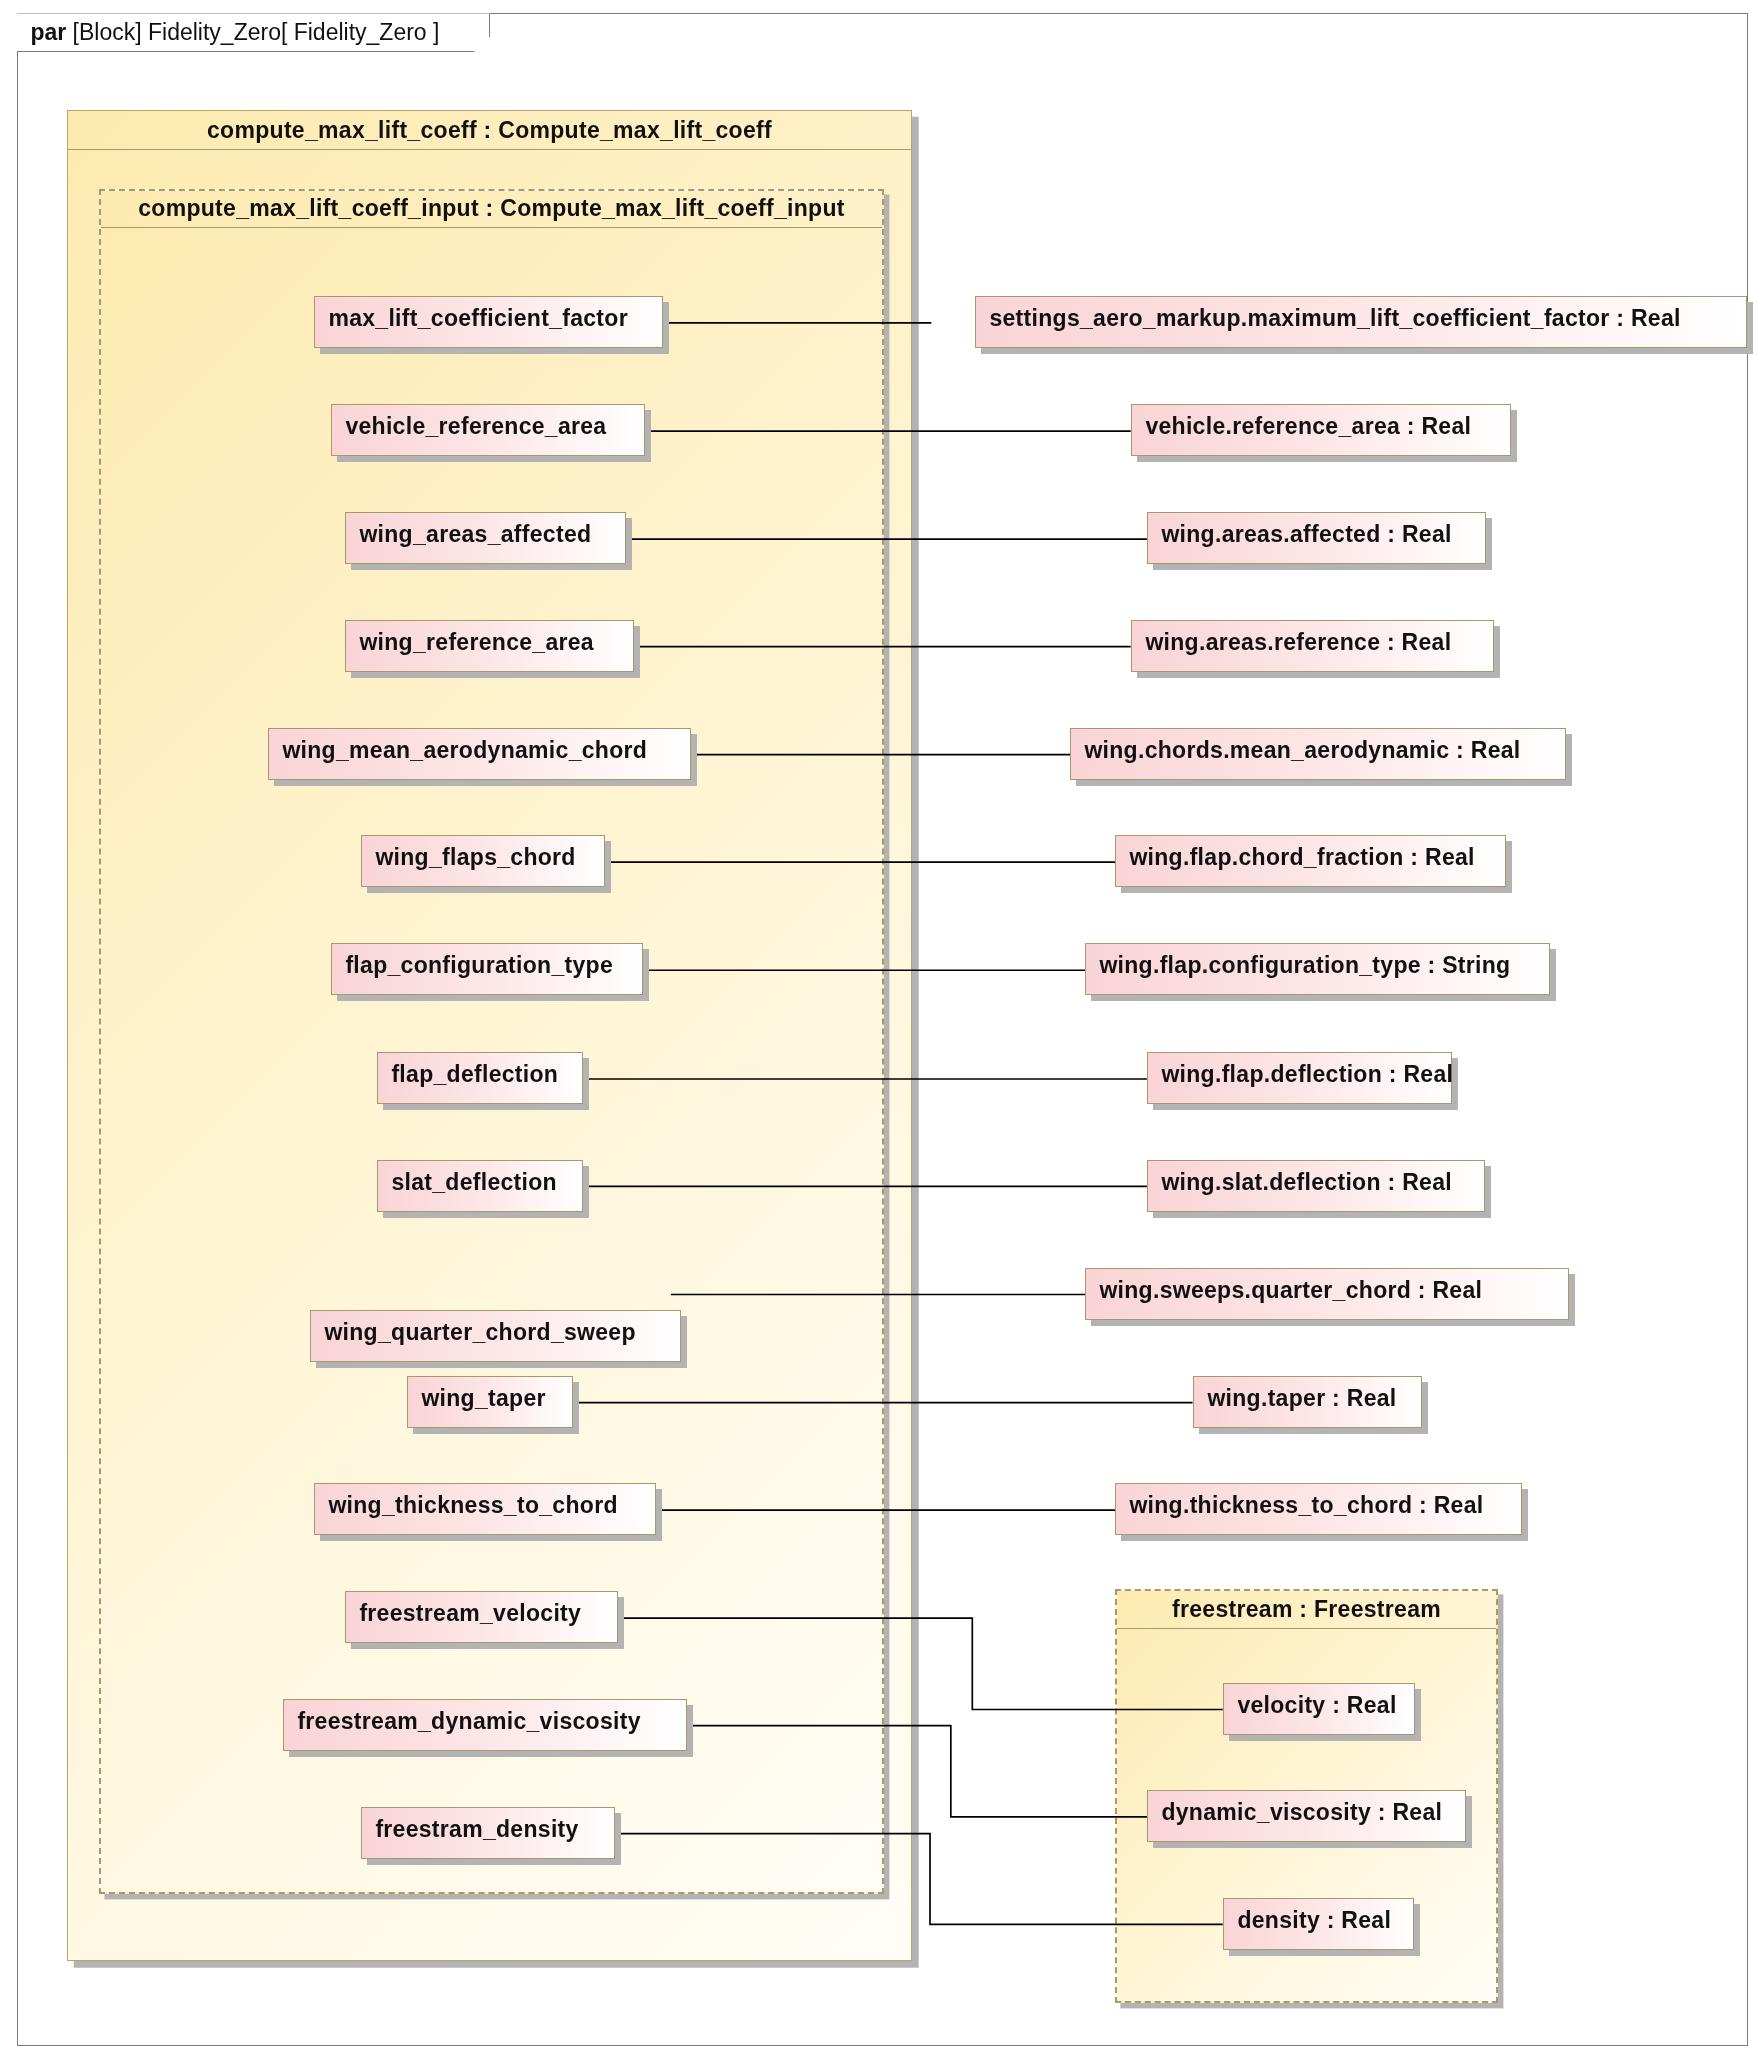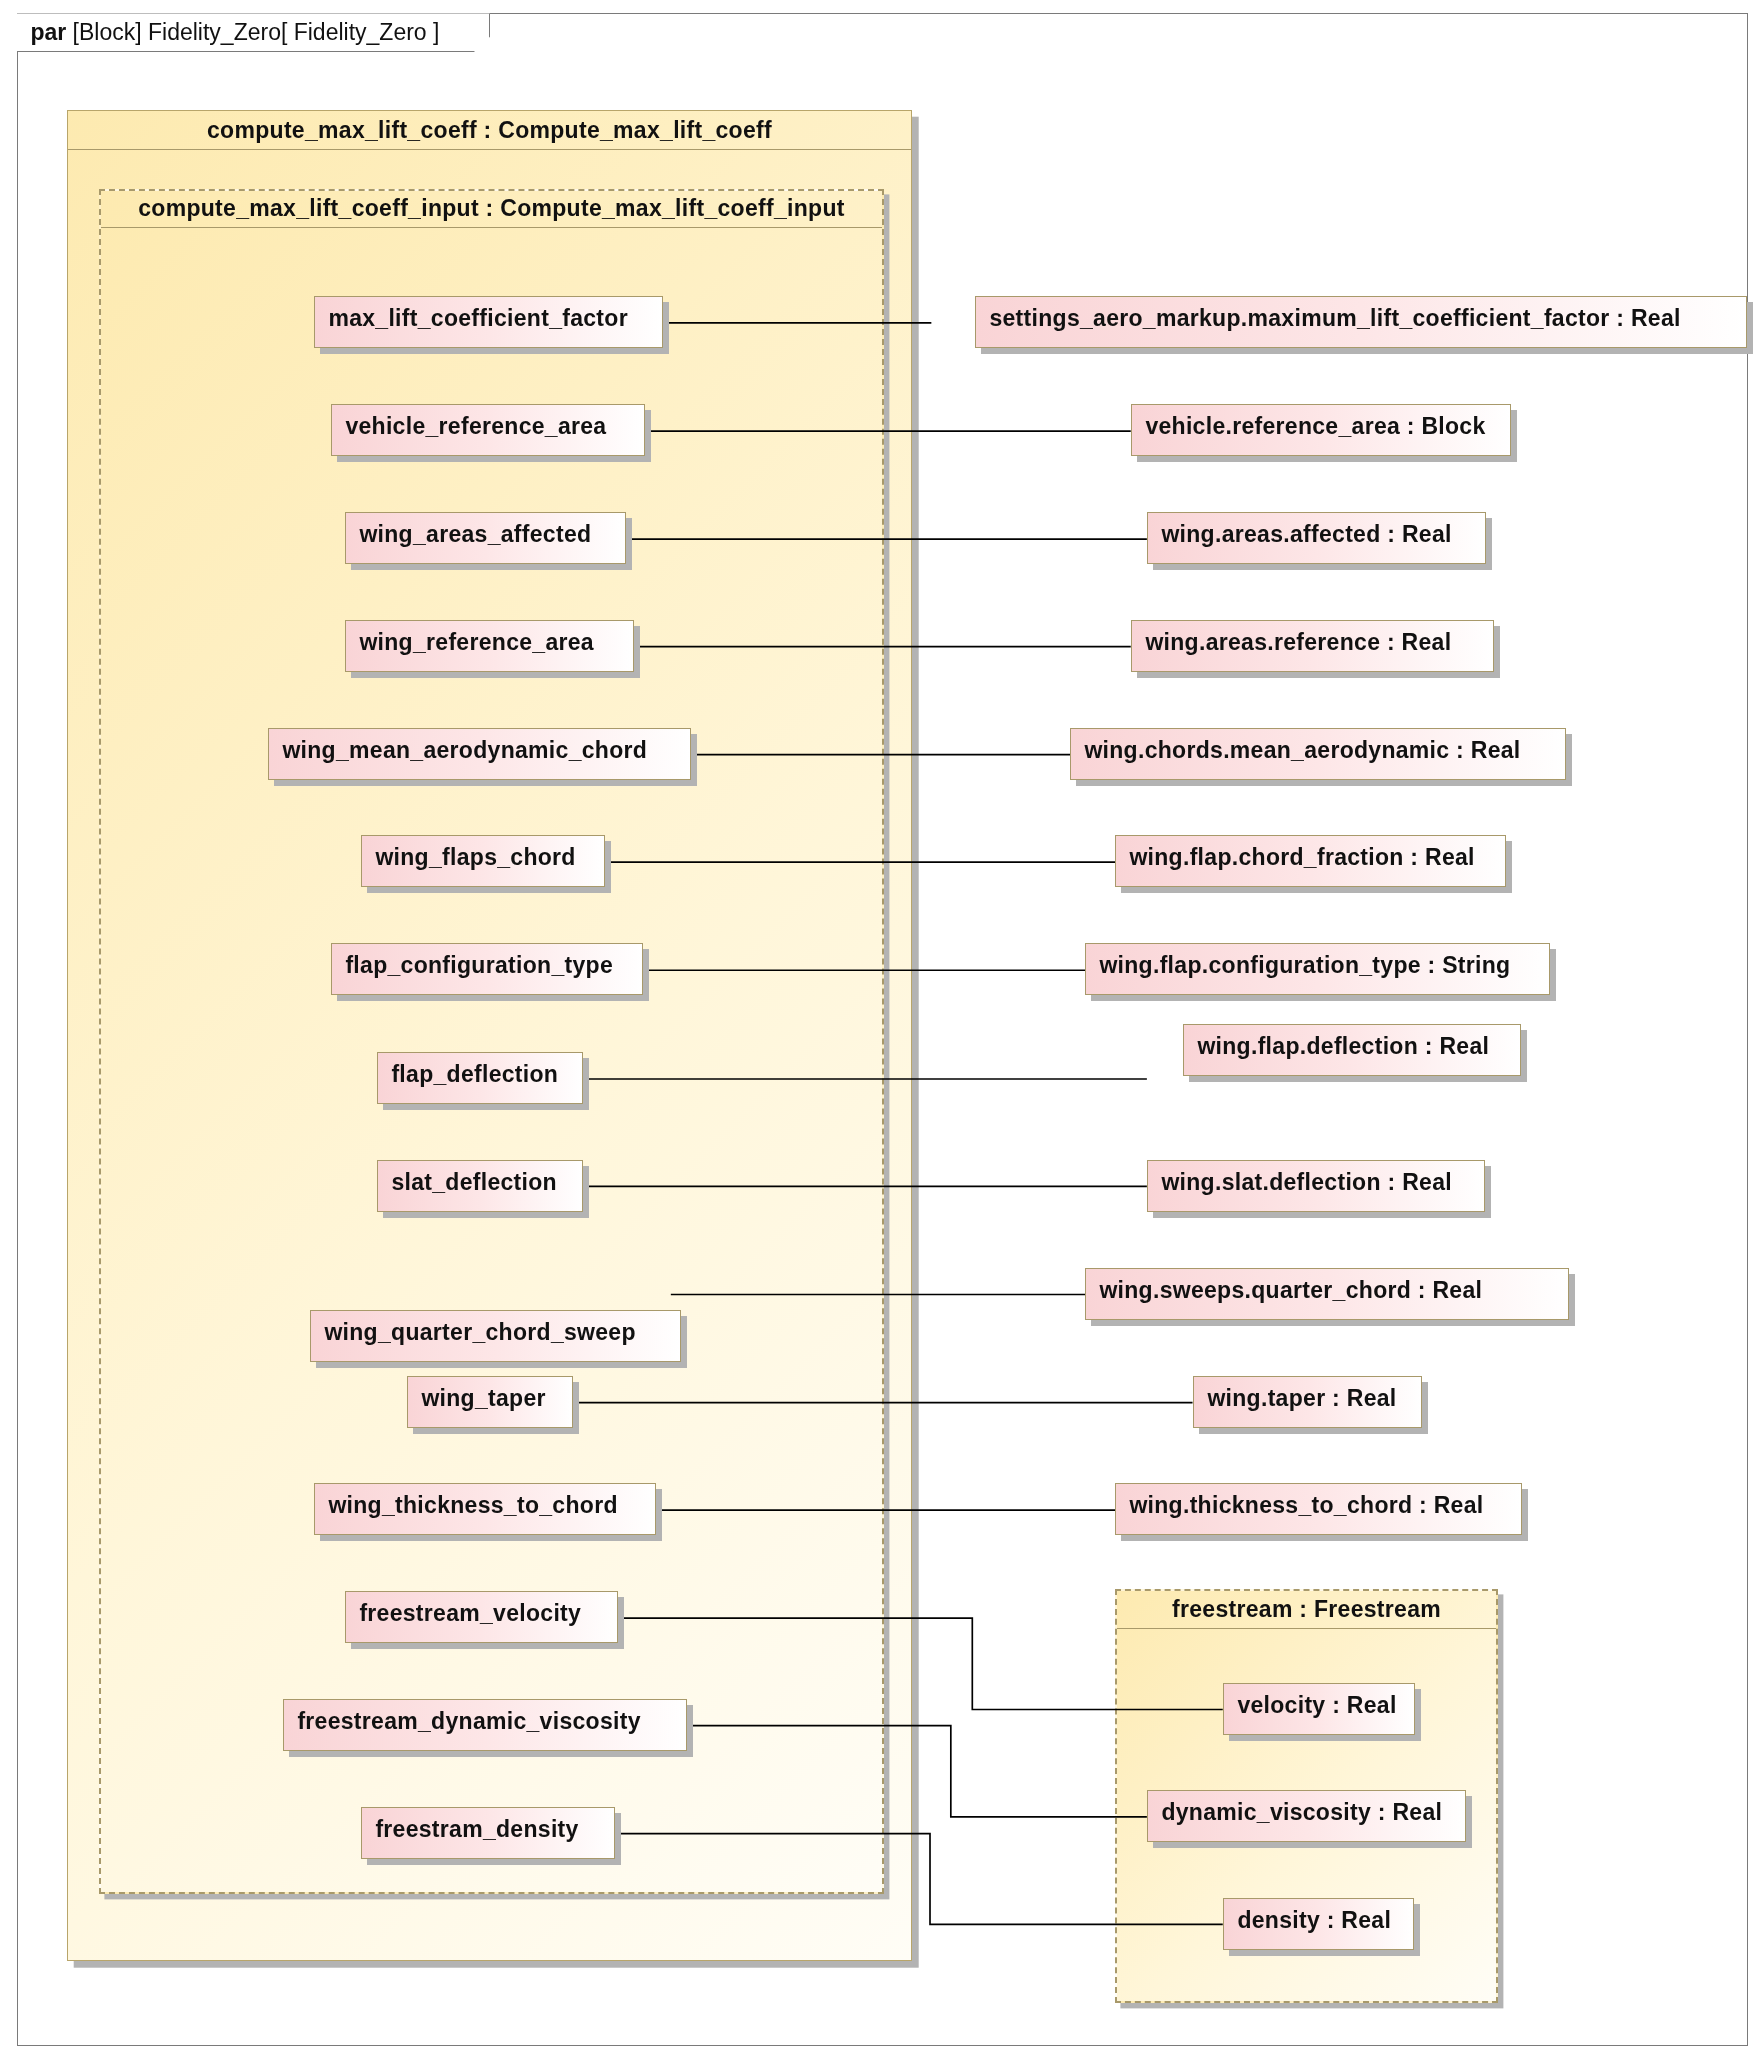--- a/index.html
+++ b/index.html
@@ -65,27 +65,27 @@
 <div class="part" style="left:377px;top:1052px;width:206px;">flap_deflection</div>
 <div class="part" style="left:377px;top:1160px;width:206px;">slat_deflection</div>
 <div class="part" style="left:310px;top:1268px;width:371px;margin-top:42px;">wing_quarter_chord_sweep</div>
 <div class="part" style="left:407px;top:1376px;width:166px;">wing_taper</div>
 <div class="part" style="left:314px;top:1483px;width:342px;">wing_thickness_to_chord</div>
 <div class="part" style="left:345px;top:1591px;width:273px;">freestream_velocity</div>
 <div class="part" style="left:283px;top:1699px;width:404px;">freestream_dynamic_viscosity</div>
 <div class="part" style="left:361px;top:1807px;width:254px;">freestram_density</div>
 
 <div class="part" style="left:931px;top:296px;width:772px;margin-left:44px;">settings_aero_markup.maximum_lift_coefficient_factor : Real</div>
-<div class="part" style="left:1131px;top:404px;width:380px;">vehicle.reference_area : Block</div>
+<div class="part" style="left:1131px;top:404px;width:380px;">vehicle.reference_area : Real</div>
 <div class="part" style="left:1147px;top:512px;width:339px;">wing.areas.affected : Real</div>
 <div class="part" style="left:1131px;top:620px;width:363px;">wing.areas.reference : Real</div>
 <div class="part" style="left:1070px;top:728px;width:496px;">wing.chords.mean_aerodynamic : Real</div>
 <div class="part" style="left:1115px;top:835px;width:391px;">wing.flap.chord_fraction : Real</div>
 <div class="part" style="left:1085px;top:943px;width:465px;">wing.flap.configuration_type : String</div>
-<div class="part" style="left:1147px;top:1024px;width:338px;margin-left:36px;">wing.flap.deflection : Real</div>
+<div class="part" style="left:1147px;top:1052px;width:305px;">wing.flap.deflection : Real</div>
 <div class="part" style="left:1147px;top:1160px;width:338px;">wing.slat.deflection : Real</div>
 <div class="part" style="left:1085px;top:1268px;width:484px;">wing.sweeps.quarter_chord : Real</div>
 <div class="part" style="left:1193px;top:1376px;width:229px;">wing.taper : Real</div>
 <div class="part" style="left:1115px;top:1483px;width:407px;">wing.thickness_to_chord : Real</div>
 
 <div class="part" style="left:1223px;top:1683px;width:192px;">velocity : Real</div>
 <div class="part" style="left:1147px;top:1790px;width:319px;">dynamic_viscosity : Real</div>
 <div class="part" style="left:1223px;top:1898px;width:191px;">density : Real</div>
 
 

